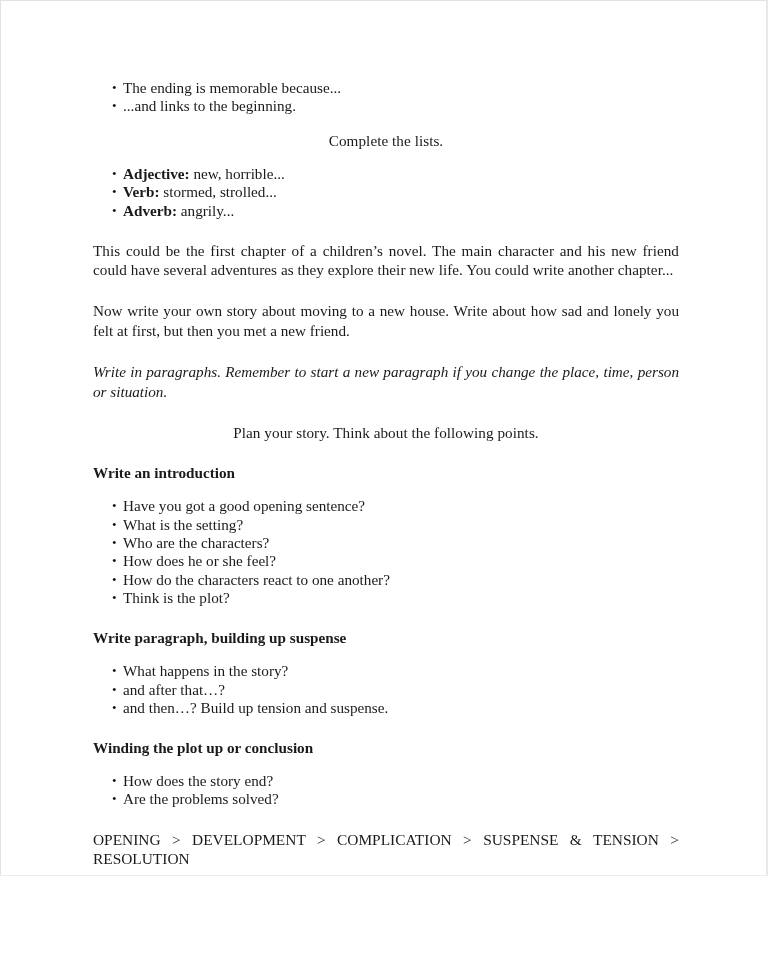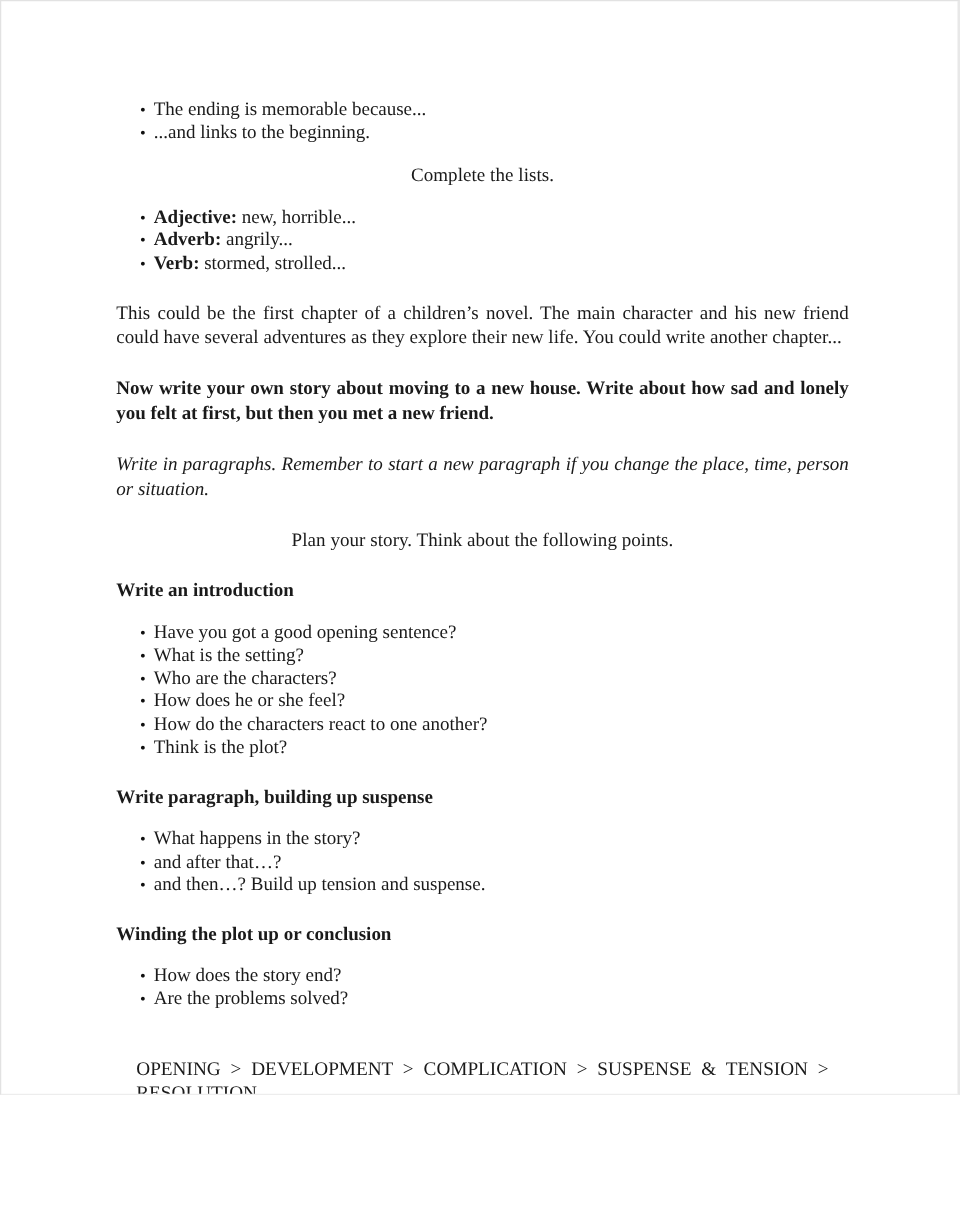--- a/index.html
+++ b/index.html
@@ -37,21 +37,21 @@
     line-height: 19.5px;
     text-align: justify;
     margin: 0;
     letter-spacing: 0.05px;
   }
   .para.plain { text-align: center; }
   .para-gap { height: 15px; }
   .para-gap-lg { height: 21px; }
 
   .bold-para {
-    font-weight: bold;
+    font-weight: normal;
     font-size: 15.2px;
     line-height: 20px;
     text-align: justify;
     margin: 0;
   }
   .italic-para {
     font-style: italic;
     font-size: 15.2px;
     line-height: 20px;
     text-align: justify;
@@ -97,21 +97,21 @@
   ul.blist > li b {
     font-weight: bold;
   }
 
   
   .flow-line {
     font-size: 15.4px;
     line-height: 19.5px;
     text-align: justify;
     text-align-last: left;
-    margin: 16px;
+    margin: 0;
     word-spacing: 0.5px;
   }
   .flow-line > span { white-space: nowrap; }
 </style>
 </head>
 <body>
 
 <div class="page">
   <div class="content">
 
@@ -121,22 +121,22 @@
     </ul>
 
     <div class="para-gap"></div>
 
     <p class="para plain">Complete the lists.</p>
 
     <div class="para-gap"></div>
 
     <ul class="blist">
       <li><b>Adjective:</b><span> new, horrible...</span></li>
+      <li><b>Verb:</b><span> stormed, strolled...</span></li>
       <li><b>Adverb:</b><span> angrily...</span></li>
-      <li><b>Verb:</b><span> stormed, strolled...</span></li>
     </ul>
 
     <div class="para-gap-lg"></div>
 
     <p class="para">This could be the first chapter of a children’s novel. The main character and his new friend could have several adventures as they explore their new life. You could write another chapter...</p>
 
     <div class="para-gap-lg"></div>
 
     <p class="bold-para">Now write your own story about moving to a new house. Write about how sad and lonely you felt at first, but then you met a new friend.</p>
 

